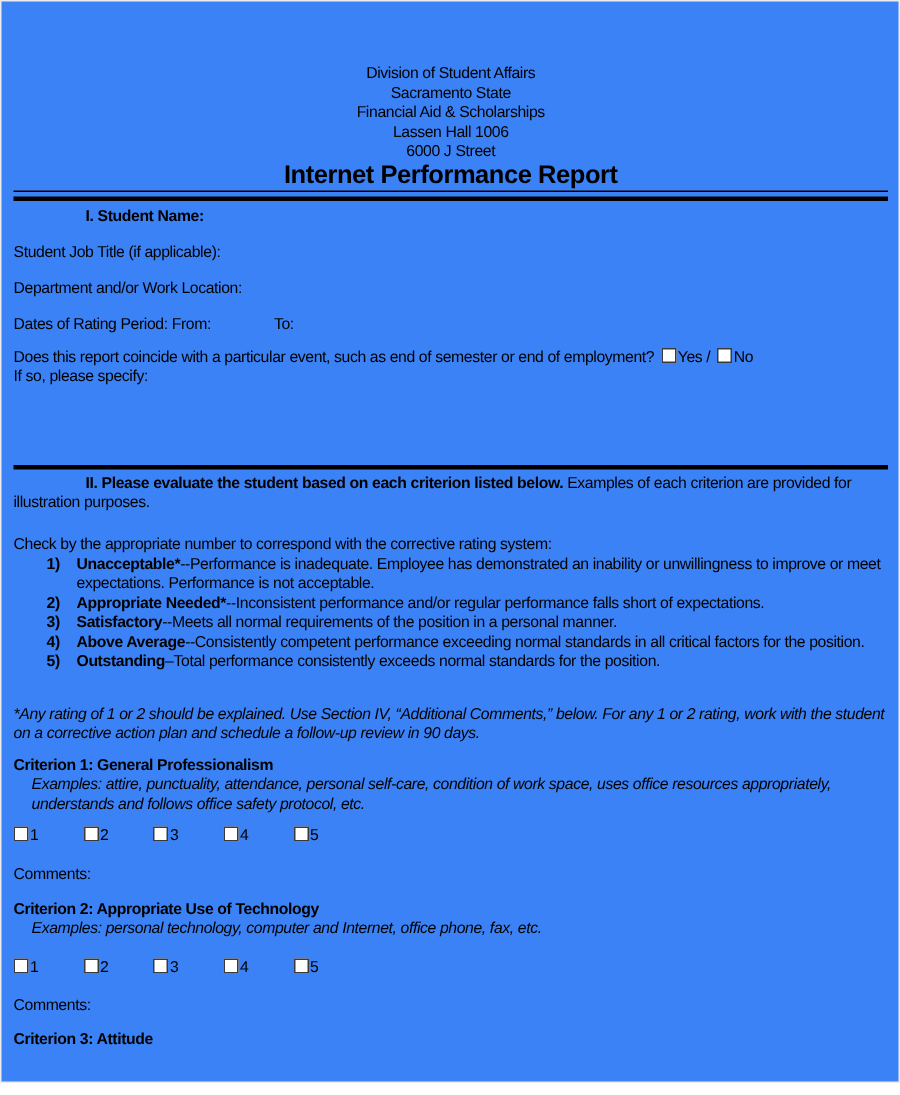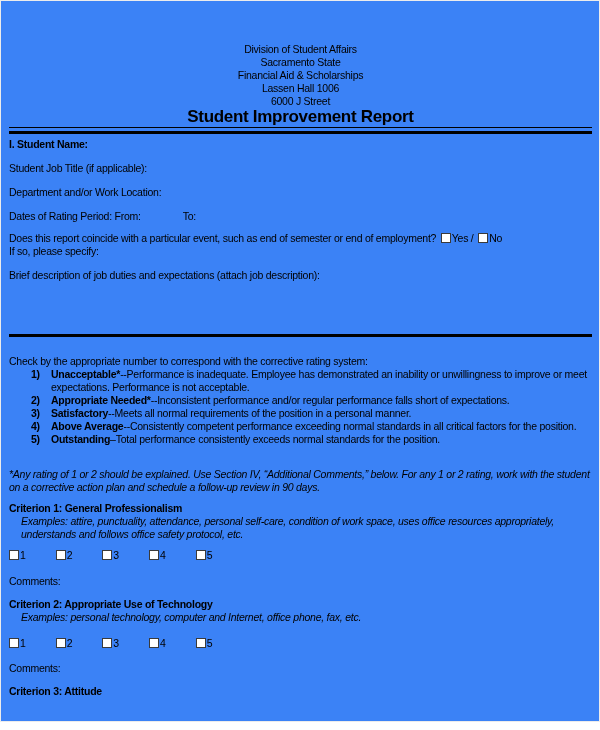--- a/index.html
+++ b/index.html
@@ -13,21 +13,21 @@
     padding:0 7px 0 8px;
     overflow:hidden;
     position:relative;
   }
   .letterhead { padding-top:42px; text-align:center; }
   .page-title {
     text-align:center; font-weight:bold; font-size:17px; line-height:18px;
     letter-spacing:-0.3px; border-bottom:1.5px solid #000; padding-bottom:1px;
   }
   .sec1 { border-top:3px solid #000; margin-top:3px; padding-top:4px; }
-  .bold { font-weight:bold; }
+  .bold { font-weight:bold;margin-left:48px; }
   .mt11 { margin-top:11px; }
   .mt9  { margin-top:9px; }
   .to-label { margin-left:42px; }
   .cb {
     display:inline-block; width:8px; height:8px;
     border:1px solid #3a3a3a; background:#fff;
     vertical-align:-1px; margin:0 1px 0 2px;
   }
   .spacer { height:52px; }
   .sec2 { border-top:3px solid #000; padding-top:3px; }
@@ -52,46 +52,48 @@
 <div class="page">
 
   <div class="letterhead">
     <div>Division of Student Affairs</div>
     <div>Sacramento State</div>
     <div>Financial Aid &amp; Scholarships</div>
     <div>Lassen Hall 1006</div>
     <div>6000 J Street</div>
   </div>
 
-  <div class="page-title">Student Improvement Report</div>
+  <div class="page-title">Internet Performance Report</div>
 
   <div class="sec1">
     <div class="bold">I. Student Name:</div>
 
     <div class="mt11">Student Job Title (if applicable):</div>
 
     <div class="mt11">Department and/or Work Location:</div>
 
     <div class="mt11">
       <span>Dates of Rating Period: From:</span><span class="to-label">To:</span>
     </div>
 
     <div class="mt9">
       <span>Does this report coincide with a particular event, such as end of semester or end of employment?</span>
       <span class="cb"></span><span>Yes /</span>
       <span class="cb"></span><span>No</span>
     </div>
     <div>If so, please specify:</div>
 
-    <div class="mt11">Brief description of job duties and expectations (attach job description):</div>
 
     <div class="spacer"></div>
   </div>
 
   <div class="sec2">
+    <div>
+      <span class="bold">II. Please evaluate the student based on each criterion listed below.</span><span> Examples of each criterion are provided for illustration purposes.</span>
+    </div>
 
     <div class="intro">Check by the appropriate number to correspond with the corrective rating system:</div>
 
     <div>
       <div class="rating-row">
         <span class="rating-num">1)</span>
         <span class="rating-txt"><b>Unacceptable*</b><span>--Performance is inadequate. Employee has demonstrated an inability or unwillingness to improve or meet expectations. Performance is not acceptable.</span></span>
       </div>
       <div class="rating-row">
         <span class="rating-num">2)</span>

